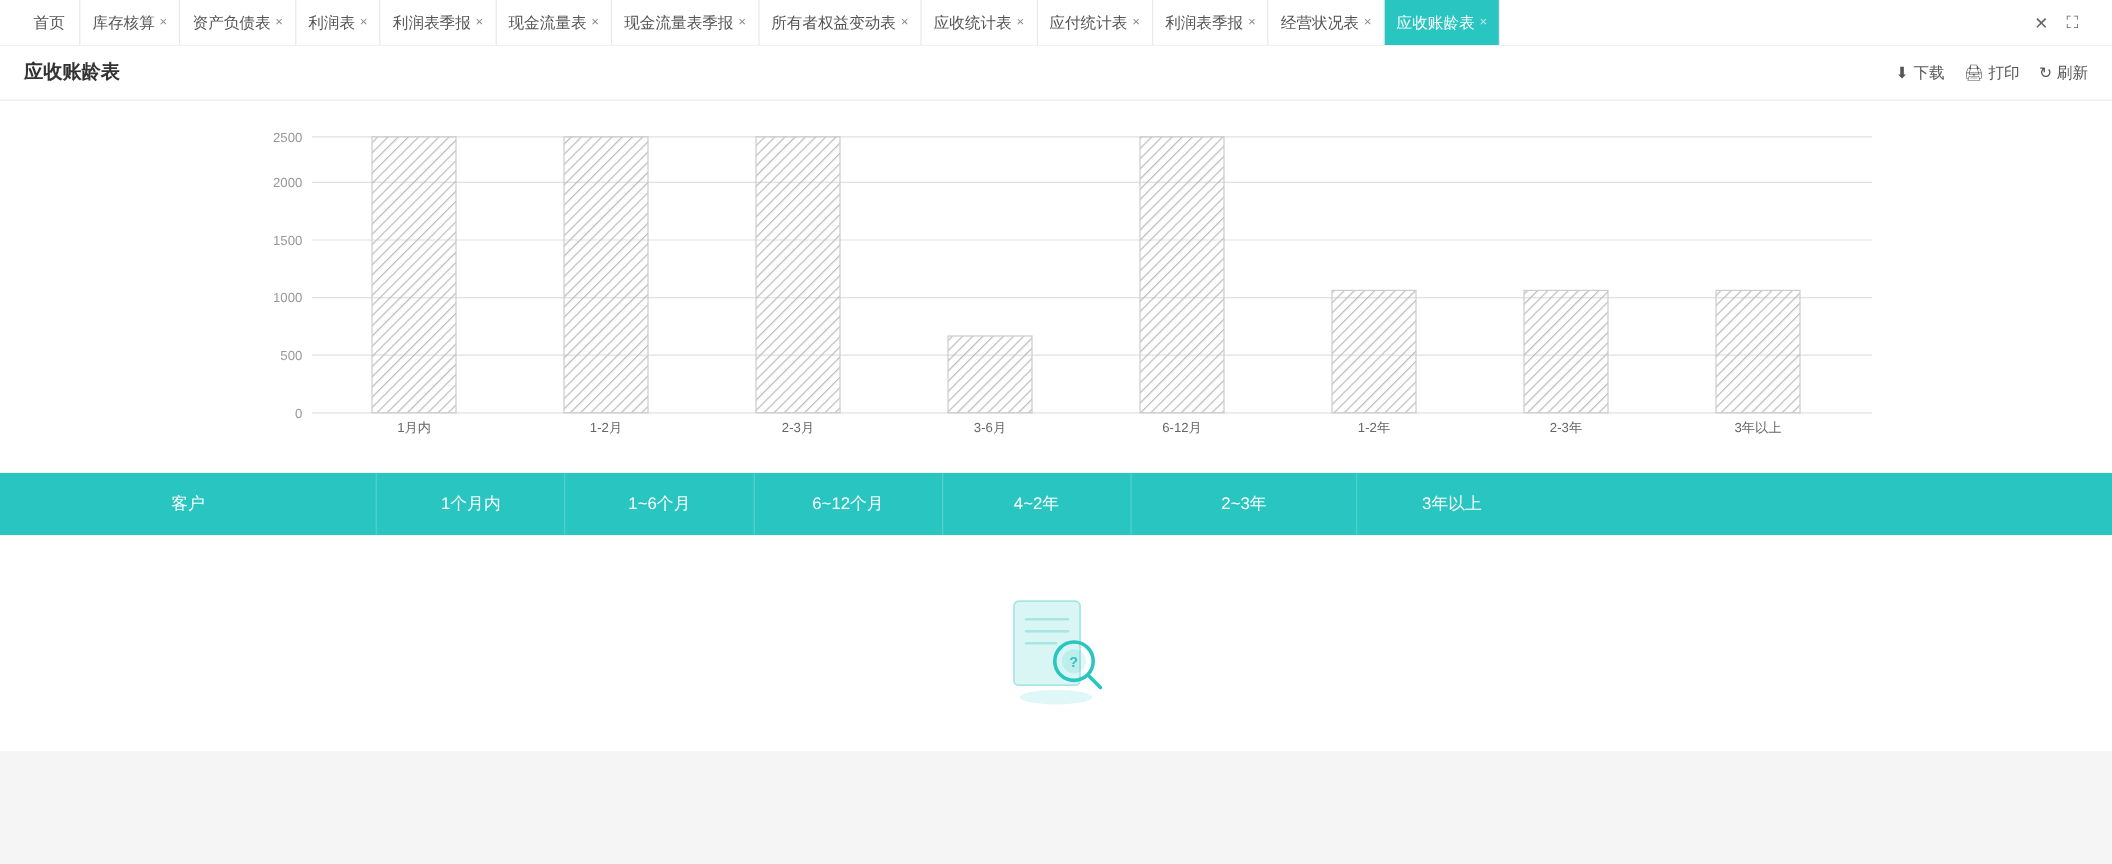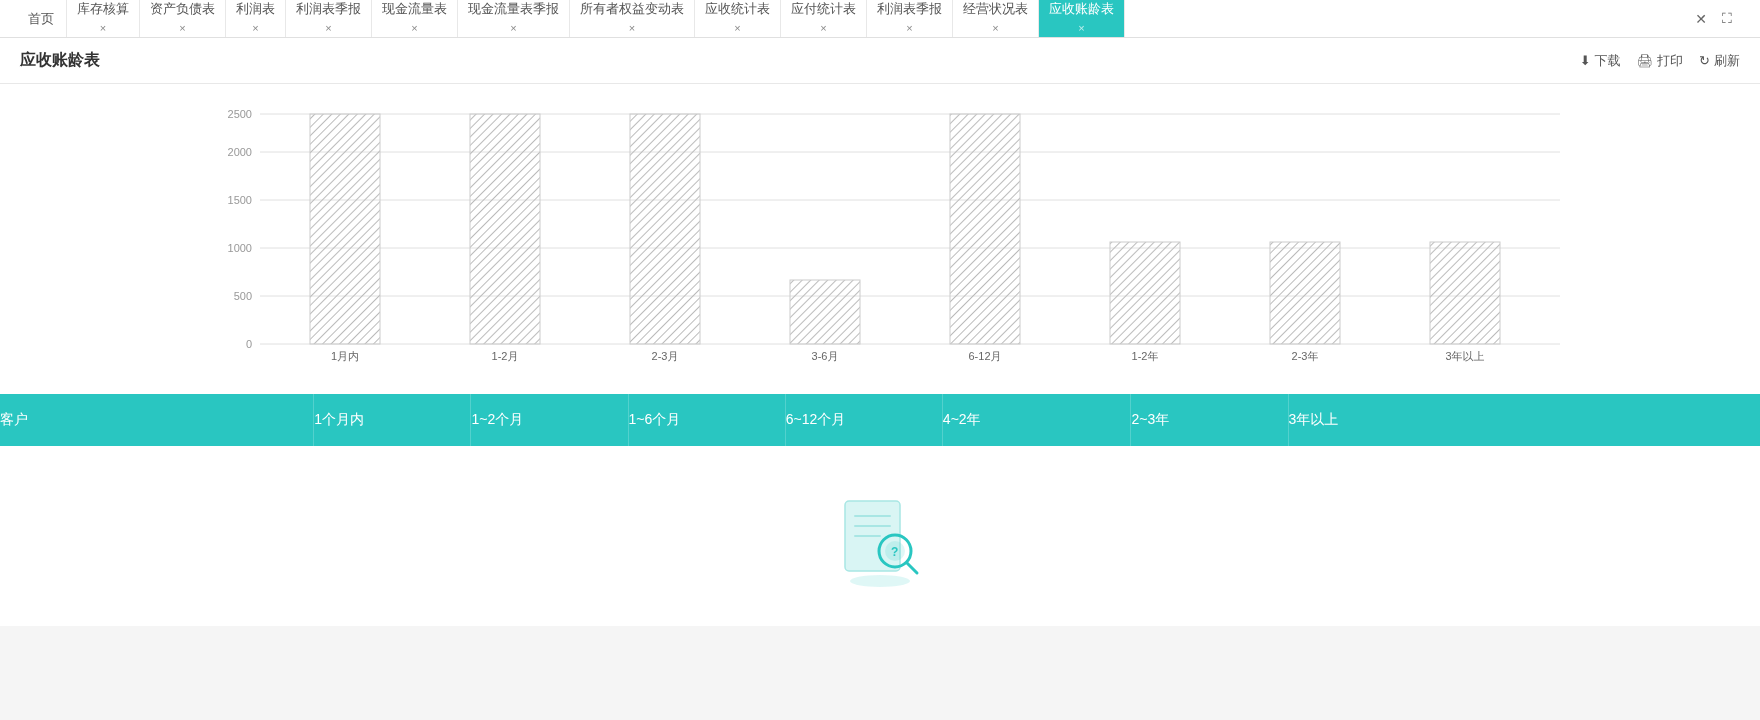--- a/index.html
+++ b/index.html
@@ -21,21 +21,20 @@
       display: inline-flex;
       align-items: center;
       padding: 0 10px;
       height: 38px;
       cursor: pointer;
       font-size: 13px;
       color: #555;
       border-right: 1px solid #e8e8e8;
       flex-shrink: 0;
       gap: 4px;
-      flex-direction: column;
     }
     .tab-item.active {
       background: #29c6c1;
       color: #fff;
     }
     .tab-item .close-btn {
       font-size: 11px;
       color: inherit;
       opacity: 0.7;
       cursor: pointer;
@@ -114,20 +113,21 @@
     
     .table-header {
       background: #29c6c1;
       display: grid;
       grid-template-columns: 2fr 1fr 1fr 1fr 1fr 1.2fr 1fr 1fr 1fr 1fr;
       height: 52px;
     }
     .table-header-cell {
       display: flex;
       align-items: center;
+      justify-content: center;
       color: #fff;
       font-size: 14px;
       font-weight: 500;
       border-right: 1px solid rgba(255,255,255,0.2);
     }
     .table-header-cell:last-child { border-right: none; }
 
     
     .empty-state {
       display: flex;
@@ -281,23 +281,20 @@
   </div>
 
   <div class="table-header">
     <div class="table-header-cell">
       <span>客户</span>
     </div>
     <div class="table-header-cell">
       <span>1个月内</span>
     </div>
     <div class="table-header-cell">
-      <span>1~2个月</span>
-    </div>
-    <div class="table-header-cell">
       <span>1~6个月</span>
     </div>
     <div class="table-header-cell">
       <span>6~12个月</span>
     </div>
     <div class="table-header-cell">
       <span>4~2年</span>
     </div>
     <div class="table-header-cell">
       <span>2~3年</span>

